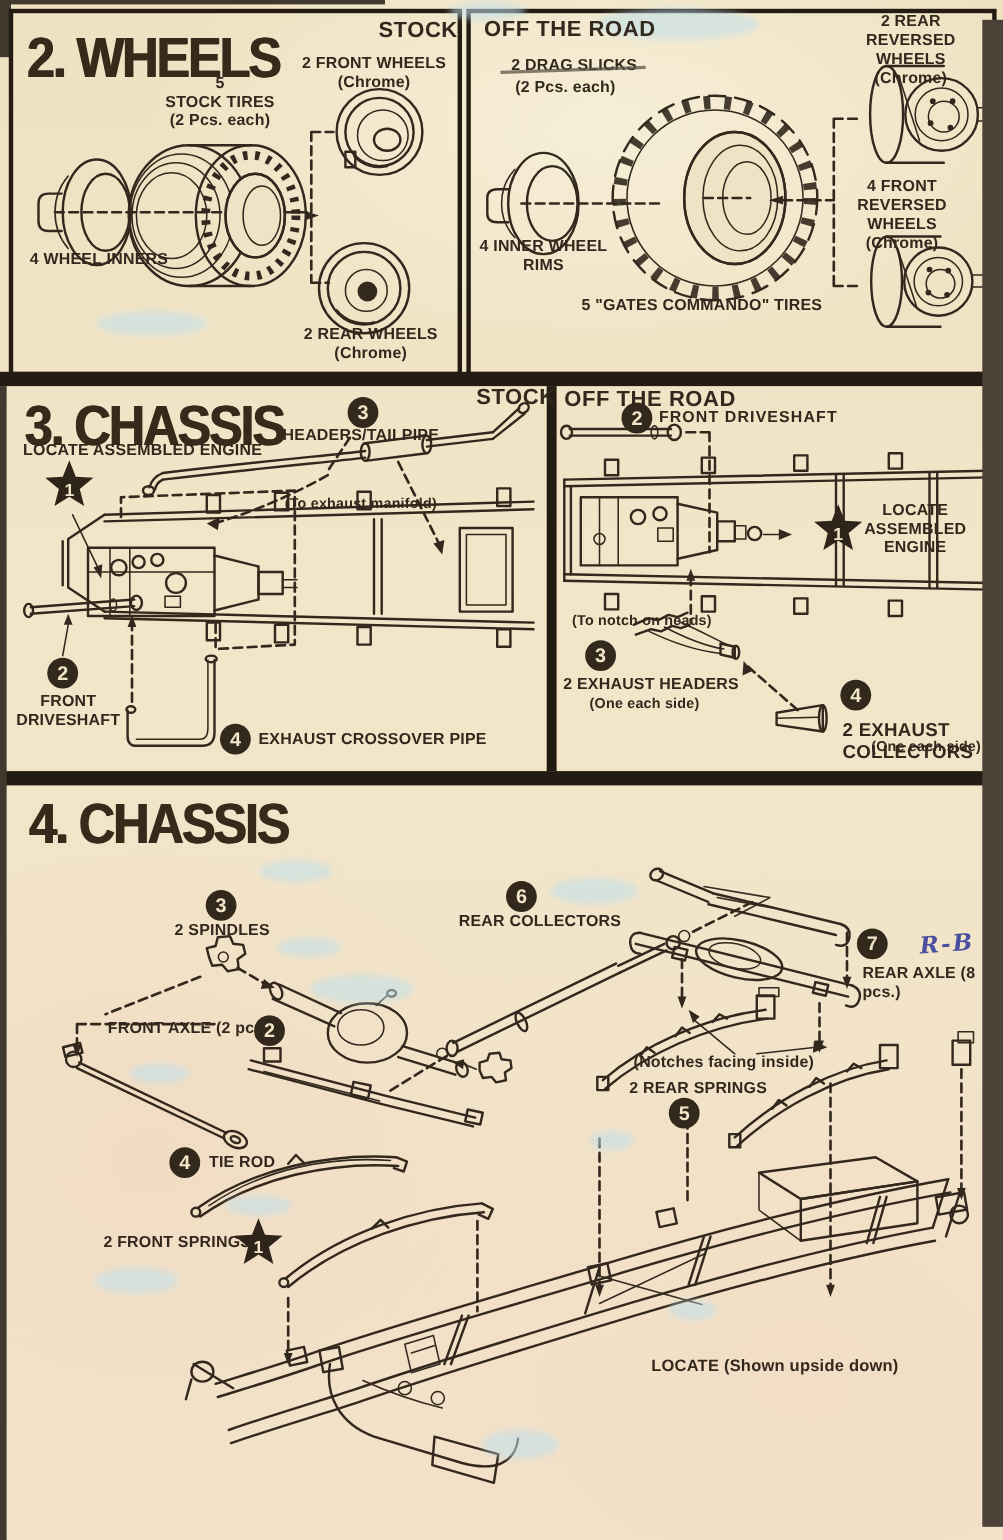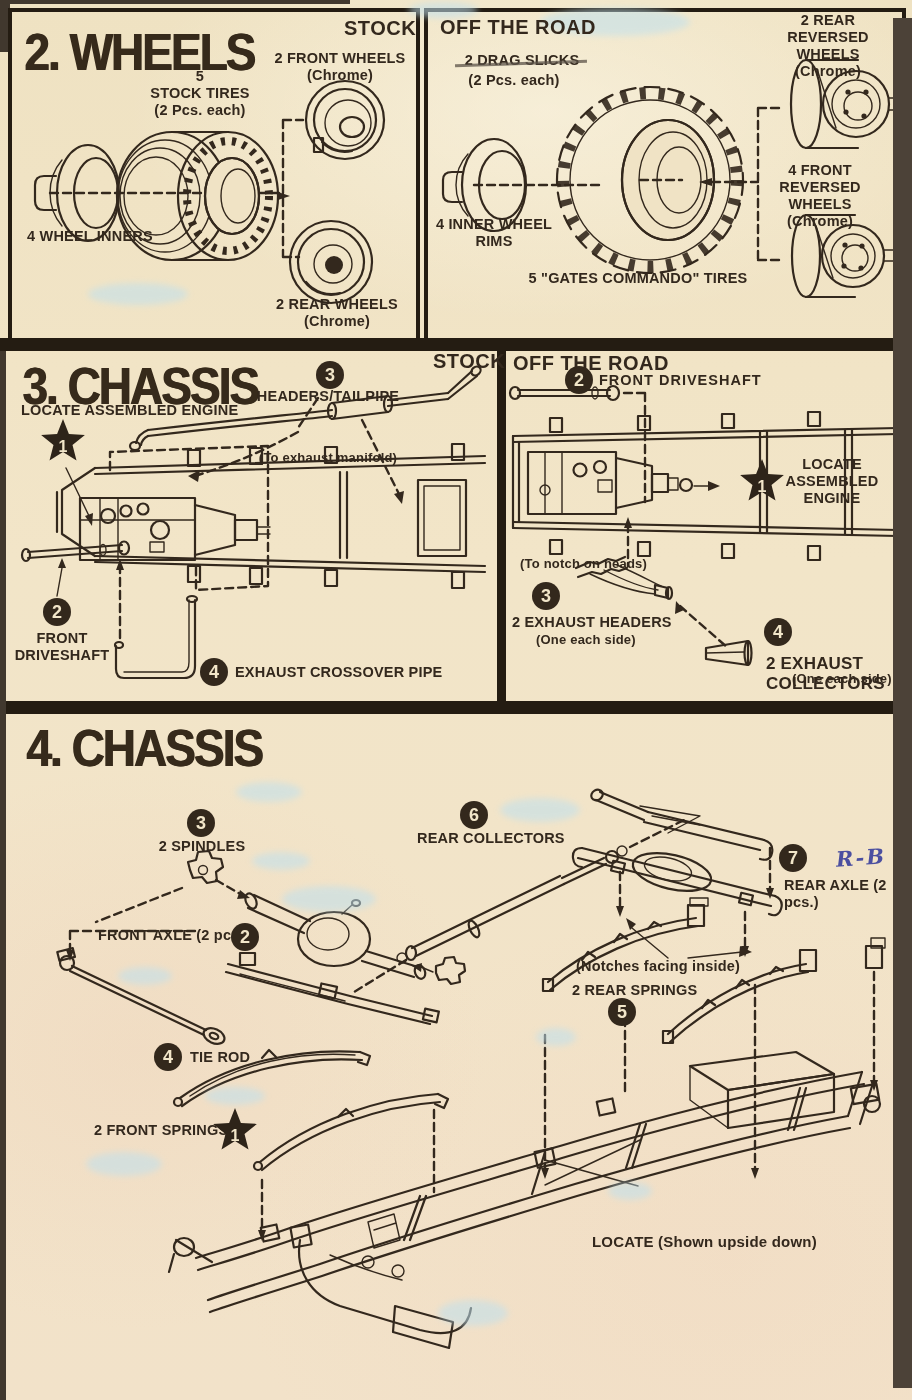--- a/index.html
+++ b/index.html
@@ -465,21 +465,21 @@
 
   <div class="title" style="left:26px;top:718px;">4. CHASSIS</div>
   <div class="cm" style="left:201px;top:823px;">3</div>
   <div class="lbl c" style="left:202px;top:838px;">2 SPINDLES</div>
   <div class="lbl" style="left:98px;top:927px;">FRONT AXLE (2 pcs.)</div>
   <div class="cm" style="left:245px;top:937px;">2</div>
   <div class="cm" style="left:474px;top:815px;">6</div>
   <div class="lbl" style="left:417px;top:830px;">REAR COLLECTORS</div>
   <div class="cm" style="left:793px;top:858px;">7</div>
   <div class="hand" style="left:836px;top:845px;">R-B</div>
-  <div class="lbl" style="left:784px;top:877px;">REAR AXLE (2 pcs.)</div>
+  <div class="lbl" style="left:784px;top:877px;">REAR AXLE (8 pcs.)</div>
   <div class="lbl" style="left:576px;top:958px;">(Notches facing inside)</div>
   <div class="lbl" style="left:572px;top:982px;">2 REAR SPRINGS</div>
   <div class="cm" style="left:622px;top:1012px;">5</div>
   <div class="cm" style="left:168px;top:1057px;">4</div>
   <div class="lbl" style="left:190px;top:1049px;">TIE ROD</div>
   <div class="lbl" style="left:94px;top:1122px;">2 FRONT SPRINGS</div>
   <div class="star" style="left:235px;top:1133px;">
     <svg width="46" height="46" viewBox="0 0 46 46">
         <polygon class="fillink" fill="#2e2419" points="23,0 28.9,14.9 44.9,15.9 32.5,26.1 36.5,41.6 23,33 9.5,41.6 13.5,26.1 1.1,15.9 17.1,14.9"></polygon>
       </svg>

